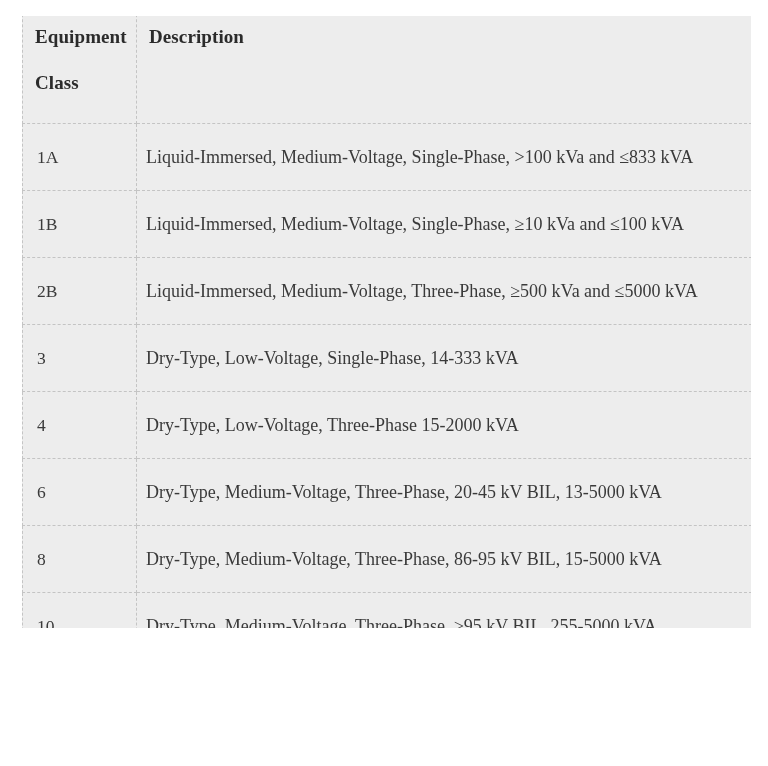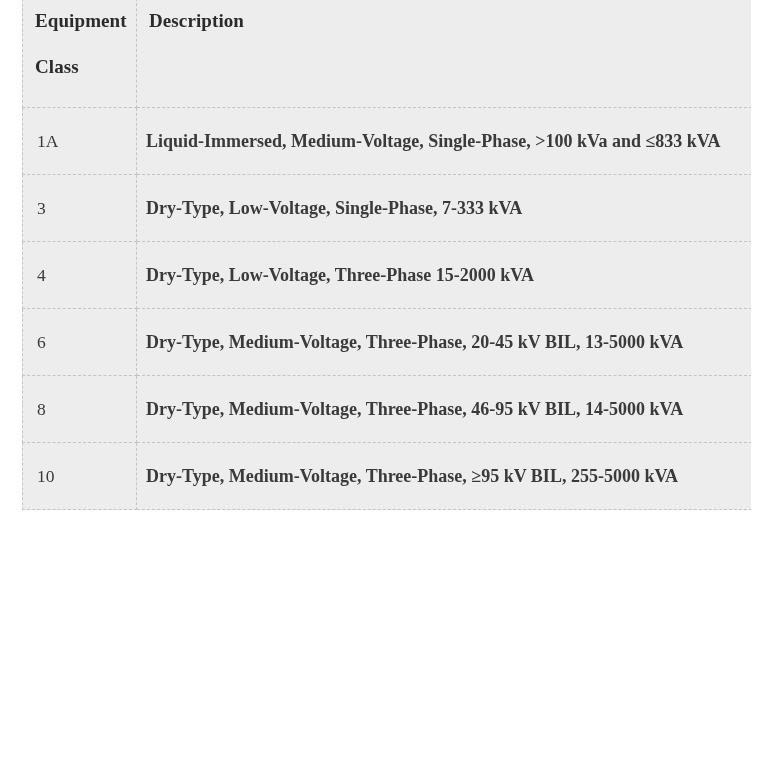--- a/index.html
+++ b/index.html
@@ -13,21 +13,21 @@
 
   body {
     font-family: "Liberation Serif", "DejaVu Serif", serif;
     -webkit-font-smoothing: antialiased;
   }
 
   
   #doc-viewport {
     position: absolute;
     left: 0;
-    top: 0;
+    top: 16px;
     width: 768px;
     height: 612px;
     overflow: hidden;
     background: #ffffff;
   }
 
   
   #equipment-table {
     position: absolute;
     left: 22px;
@@ -93,21 +93,20 @@
     line-height: 66px;
     padding-left: 14px;
   }
 
   #equipment-table tbody td.class-cell {
     font-size: 17.5px;
   }
 
   #equipment-table tbody td.desc-cell {
     padding-left: 9px;
-    font-weight: bold;
   }
 
   
   #equipment-table tbody tr:last-child td {
     border-bottom: 1px dashed #c4c4c4;
   }
 
   
   #table-handle {
     position: absolute;
@@ -175,34 +174,42 @@
         </th>
       </tr>
     </thead>
     <tbody id="table-body">
 
     <tr>
           <td class="class-cell">1A</td>
           <td class="desc-cell">Liquid-Immersed, Medium-Voltage, Single-Phase, &gt;100 kVa and ≤833 kVA</td>
         </tr>
         <tr>
+          <td class="class-cell">1B</td>
+          <td class="desc-cell">Liquid-Immersed, Medium-Voltage, Single-Phase, ≥10 kVa and ≤100 kVA</td>
+        </tr>
+        <tr>
+          <td class="class-cell">2B</td>
+          <td class="desc-cell">Liquid-Immersed, Medium-Voltage, Three-Phase, ≥500 kVa and ≤5000 kVA</td>
+        </tr>
+        <tr>
           <td class="class-cell">3</td>
-          <td class="desc-cell">Dry-Type, Low-Voltage, Single-Phase, 7-333 kVA</td>
+          <td class="desc-cell">Dry-Type, Low-Voltage, Single-Phase, 14-333 kVA</td>
         </tr>
         <tr>
           <td class="class-cell">4</td>
           <td class="desc-cell">Dry-Type, Low-Voltage, Three-Phase 15-2000 kVA</td>
         </tr>
         <tr>
           <td class="class-cell">6</td>
           <td class="desc-cell">Dry-Type, Medium-Voltage, Three-Phase, 20-45 kV BIL, 13-5000 kVA</td>
         </tr>
         <tr>
           <td class="class-cell">8</td>
-          <td class="desc-cell">Dry-Type, Medium-Voltage, Three-Phase, 46-95 kV BIL, 14-5000 kVA</td>
+          <td class="desc-cell">Dry-Type, Medium-Voltage, Three-Phase, 86-95 kV BIL, 15-5000 kVA</td>
         </tr>
         <tr>
           <td class="class-cell">10</td>
           <td class="desc-cell">Dry-Type, Medium-Voltage, Three-Phase, ≥95 kV BIL, 255-5000 kVA</td>
         </tr>
       </tbody>
   </table>
 
   <div id="left-gutter"></div>
   <div id="right-gutter"></div>

